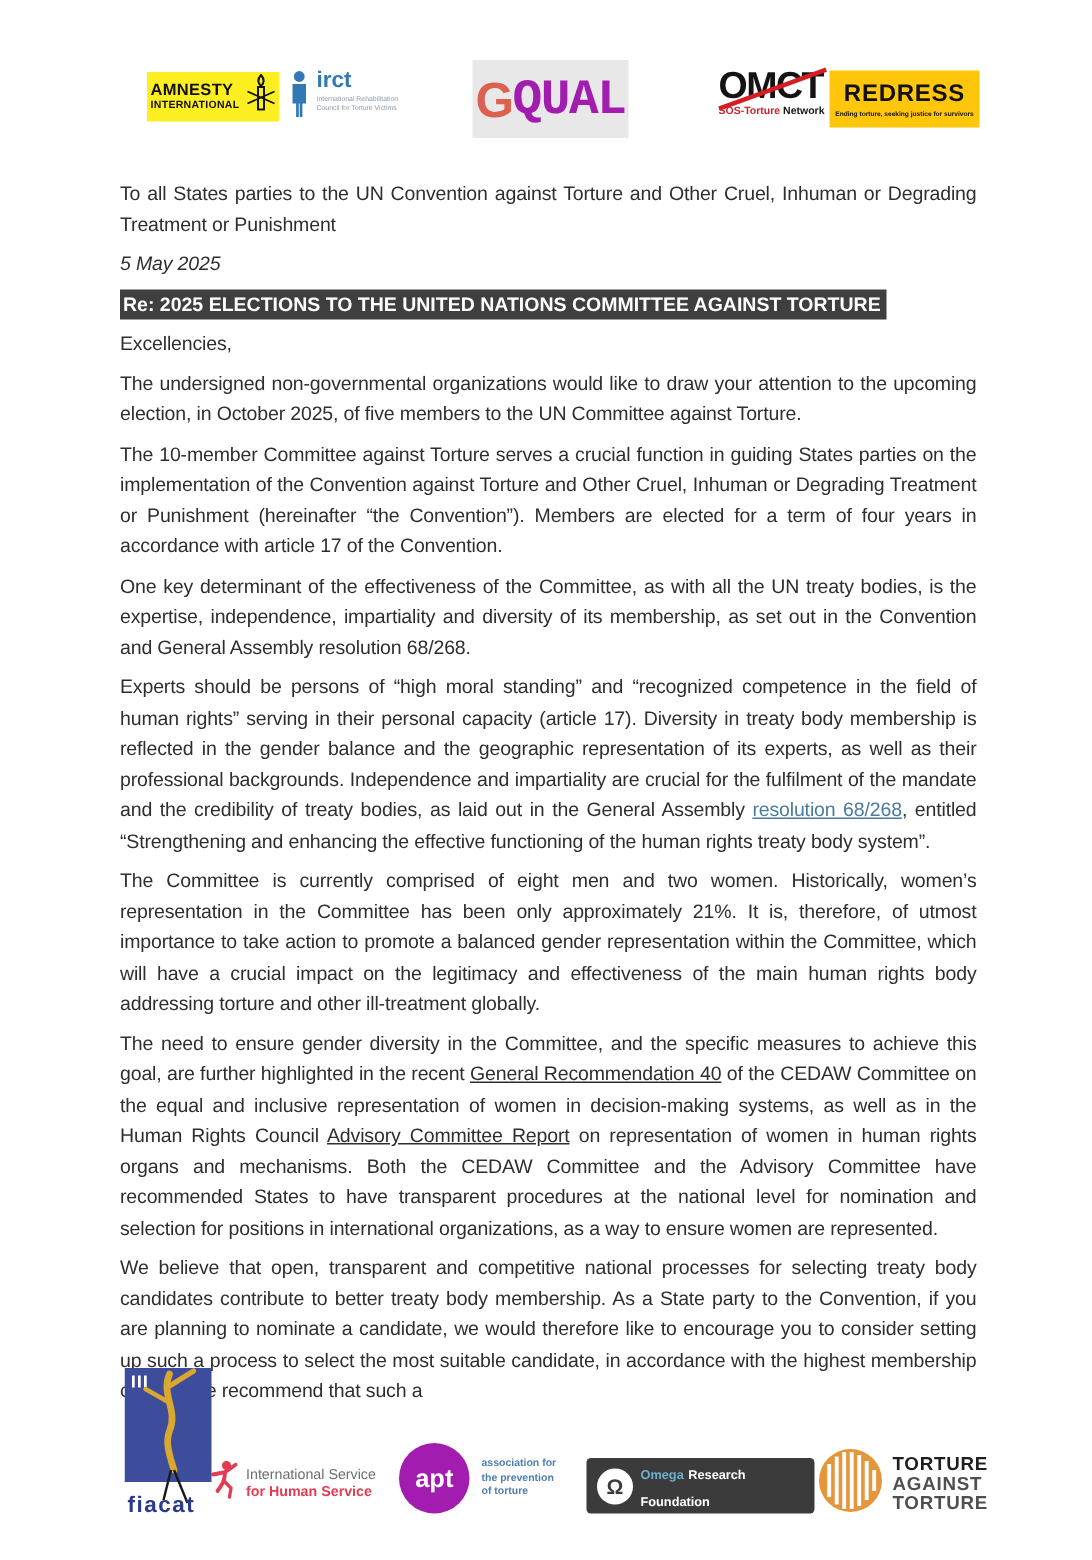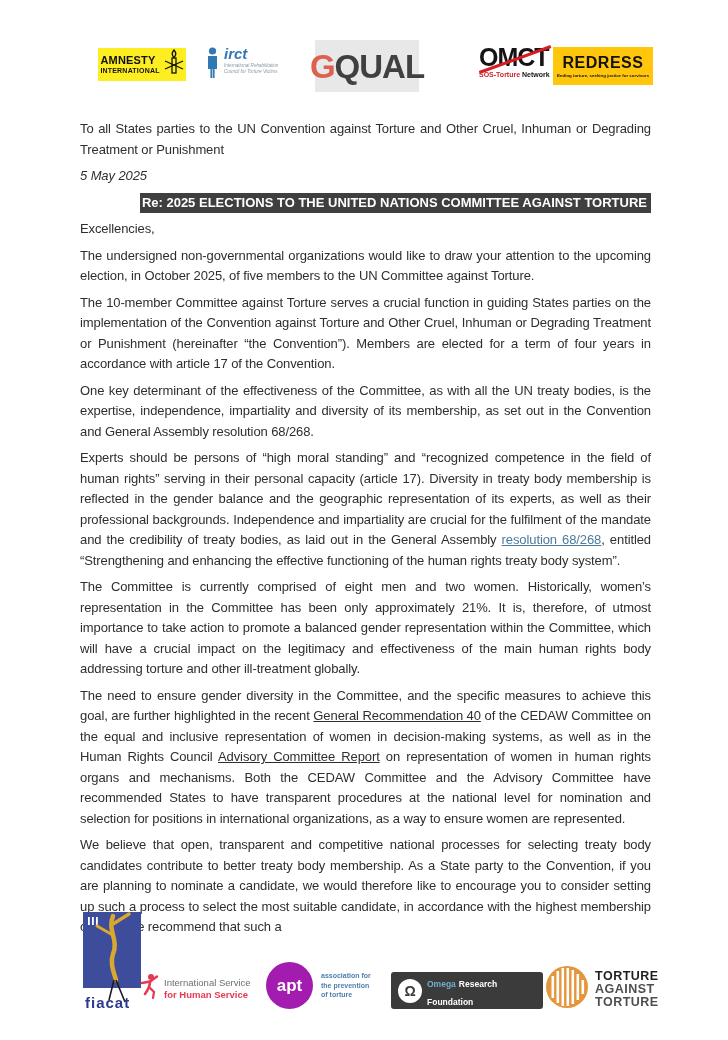--- a/index.html
+++ b/index.html
@@ -17,31 +17,31 @@
   
   .logo { position: absolute; }
   .amnesty {
     left: 98px; top: 48px; width: 88px; height: 33px;
     background: #FDEE21; display: flex; align-items: center; justify-content: center; gap: 4px;
   }
   .amnesty .txt { text-align: left; color: #111; line-height: 1; }
   .amnesty .l1 { font-size: 11px; font-weight: 800; letter-spacing: .2px; }
   .amnesty .l2 { font-size: 7px; font-weight: 800; letter-spacing: .2px; margin-top: 1px; }
 
-  .irct { left: 206px; top: 47px; display: flex; gap: 5px; align-items: flex-start; font-style: italic; }
+  .irct { left: 193px; top: 47px; display: flex; gap: 5px; align-items: flex-start; }
   .irct .txt .name { color: #3178B5; font-weight: 700; font-size: 15px; line-height: 14px; }
   .irct .txt .tag { color: #8a9aa6; font-size: 4.6px; line-height: 6px; margin-top: 2px; }
 
   .gqual {
     left: 315px; top: 40px; width: 104px; height: 52px;
     background: #E8E8E8; display: flex; align-items: center; justify-content: center;
     font-weight: 800; font-size: 33px; letter-spacing: -1px; line-height: 1;
   }
   .gqual .g { color: #DD6150; }
-  .gqual .qual { color: #404040; }
+  .gqual .qual { color: #a21caf; font-family: Liberation Mono, monospace; }
 
   .omct { left: 479px; top: 44px; width: 72px; }
   .omct .name { position: relative; font-size: 25px; font-weight: 700; letter-spacing: -1px; color: #141414; line-height: 26px; }
   .omct .slash { position: absolute; left: -2px; top: 14px; width: 76px; height: 2.5px; background: #D61D22; transform: rotate(-20deg); }
   .omct .tag { font-size: 7px; font-weight: 700; margin-top: 1px; white-space: nowrap; }
   .omct .tag .red { color: #C9252B; }
   .omct .tag .dark { color: #141414; }
 
   .redress {
     left: 553px; top: 47px; width: 100px; height: 38px;
@@ -50,21 +50,21 @@
   .redress .name { color: #111; font-weight: 800; font-size: 16px; letter-spacing: .5px; line-height: 17px; }
   .redress .tag { color: #111; font-weight: 700; font-size: 4.4px; margin-top: 2px; white-space: nowrap; }
 
   
   .letter {
     position: absolute; left: 80px; top: 119px; width: 571px;
     font-size: 13px; line-height: 20.5px; letter-spacing: -0.1px;
   }
   .letter p { margin: 0 0 6px 0; text-align: justify; }
   .letter p.date { font-style: italic; text-align: left; margin-top: 6px; }
-  .letter p.subject-line { text-align: right; }
+  .letter p.subject-line { text-align: left; }
   .subject-highlight {
     background: #3F3F3F; color: #ffffff; font-weight: 700;
     padding: 2px 4px 3px 2px; font-size: 13px; letter-spacing: 0;
   }
   .letter a.link { color: inherit; }
   .letter a.link.blue { color: #4A7B9D; text-decoration: underline; }
   .letter a.link.dark { color: #2e2e2e; text-decoration: underline; }
 
   
   .fiacat { left: 83px; top: 908px; width: 80px; }

